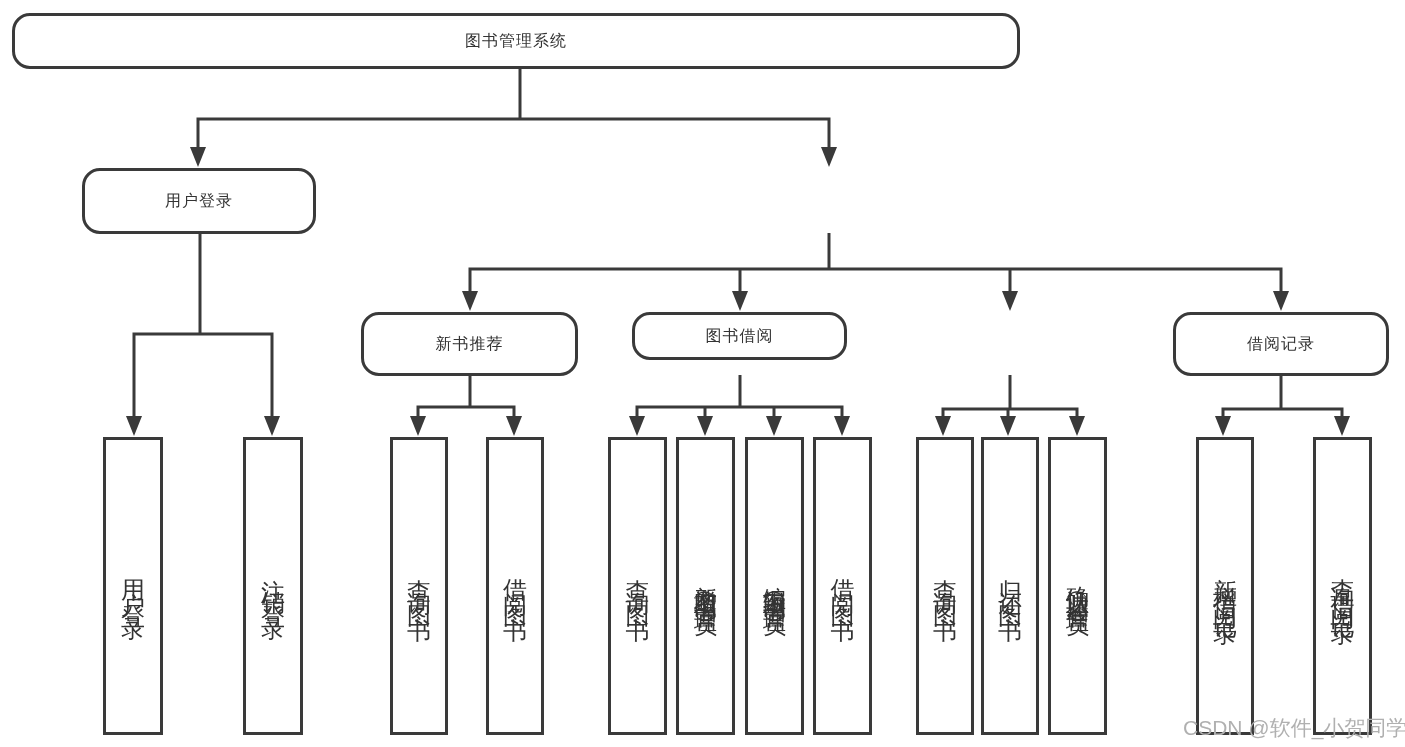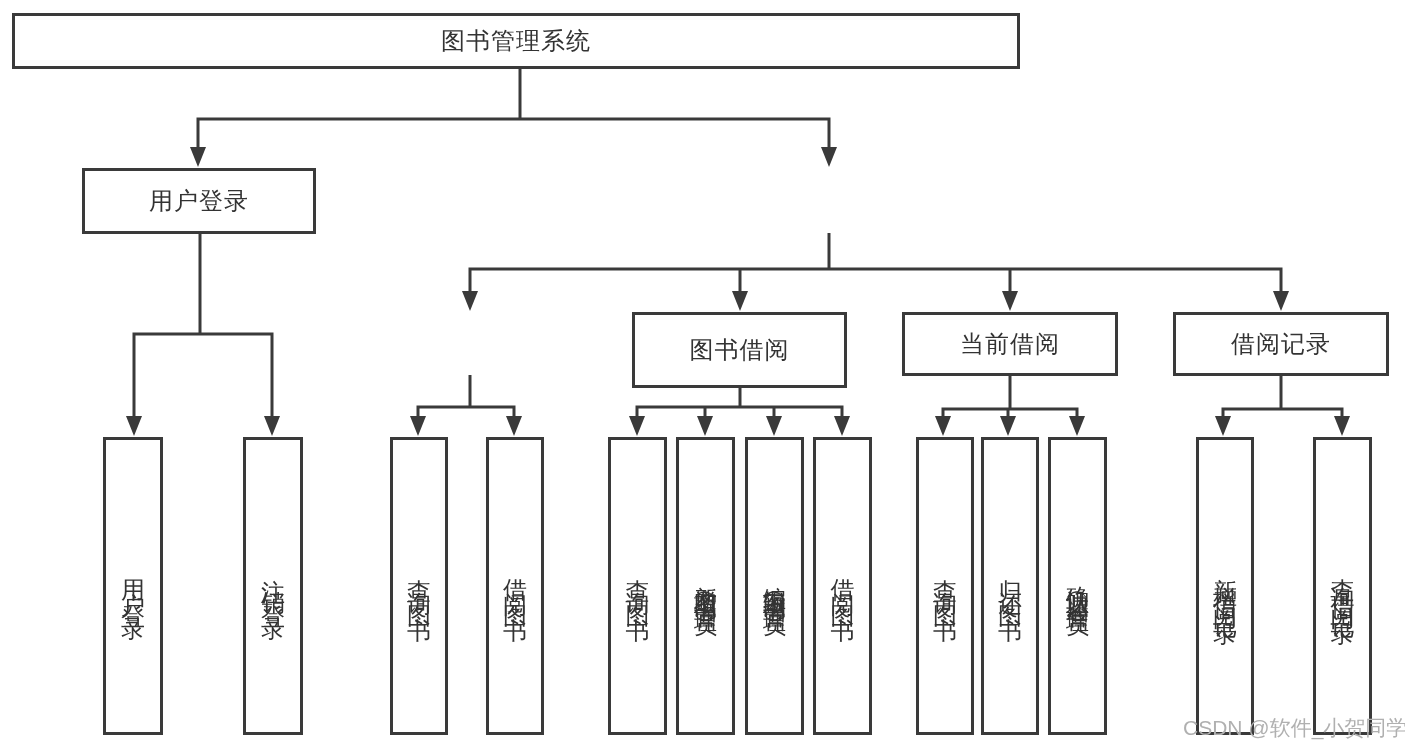--- a/index.html
+++ b/index.html
@@ -16,21 +16,21 @@
     position:absolute;
     box-sizing:border-box;
     background:#ffffff;
     border:3px solid #3a3a3a;
     color:#333333;
     display:flex;
     align-items:center;
     justify-content:center;
     text-align:center;
   }
-  .node.h { font-size:24px; letter-spacing:1px; white-space:nowrap; }
+  .node.h { font-size:16px; letter-spacing:1px; white-space:nowrap;border-radius:18px; }
   .vt {
     writing-mode:vertical-rl;
     text-orientation:mixed;
     font-size:24px;
     line-height:1;
     letter-spacing:13px;
     color:#333333;
   }
   .vt.med  { letter-spacing:9px; }
   .vt.long { letter-spacing:4px; font-size:23px; }
@@ -98,22 +98,22 @@
       <polygon points="1077,436 1069,416 1085,416"></polygon>
       <polygon points="1223,436 1215,416 1231,416"></polygon>
       <polygon points="1342,436 1334,416 1350,416"></polygon>
     </g>
   </svg>
 
   <div class="node h" style="left:12px;top:13px;width:1008px;height:56px">图书管理系统</div>
 
   <div class="node h" style="left:82px;top:168px;width:234px;height:66px">用户登录</div>
 
-  <div class="node h" style="left:632px;top:312px;width:215px;height:76px">图书借阅</div>
-  <div class="node h" style="left:902px;top:312px;width:216px;height:64px">当前借阅</div>
+  <div class="node h" style="left:361px;top:312px;width:217px;height:64px">新书推荐</div>
+  <div class="node h" style="left:632px;top:312px;width:215px;height:48px">图书借阅</div>
   <div class="node h" style="left:1173px;top:312px;width:216px;height:64px">借阅记录</div>
 
   <div class="node v" style="left:103px;top:437px;width:60px;height:298px">
     <span class="vt">用户登录</span>
   </div>
   <div class="node v" style="left:243px;top:437px;width:60px;height:298px">
     <span class="vt">注销登录</span>
   </div>
 
   <div class="node v" style="left:390px;top:437px;width:58px;height:298px">

